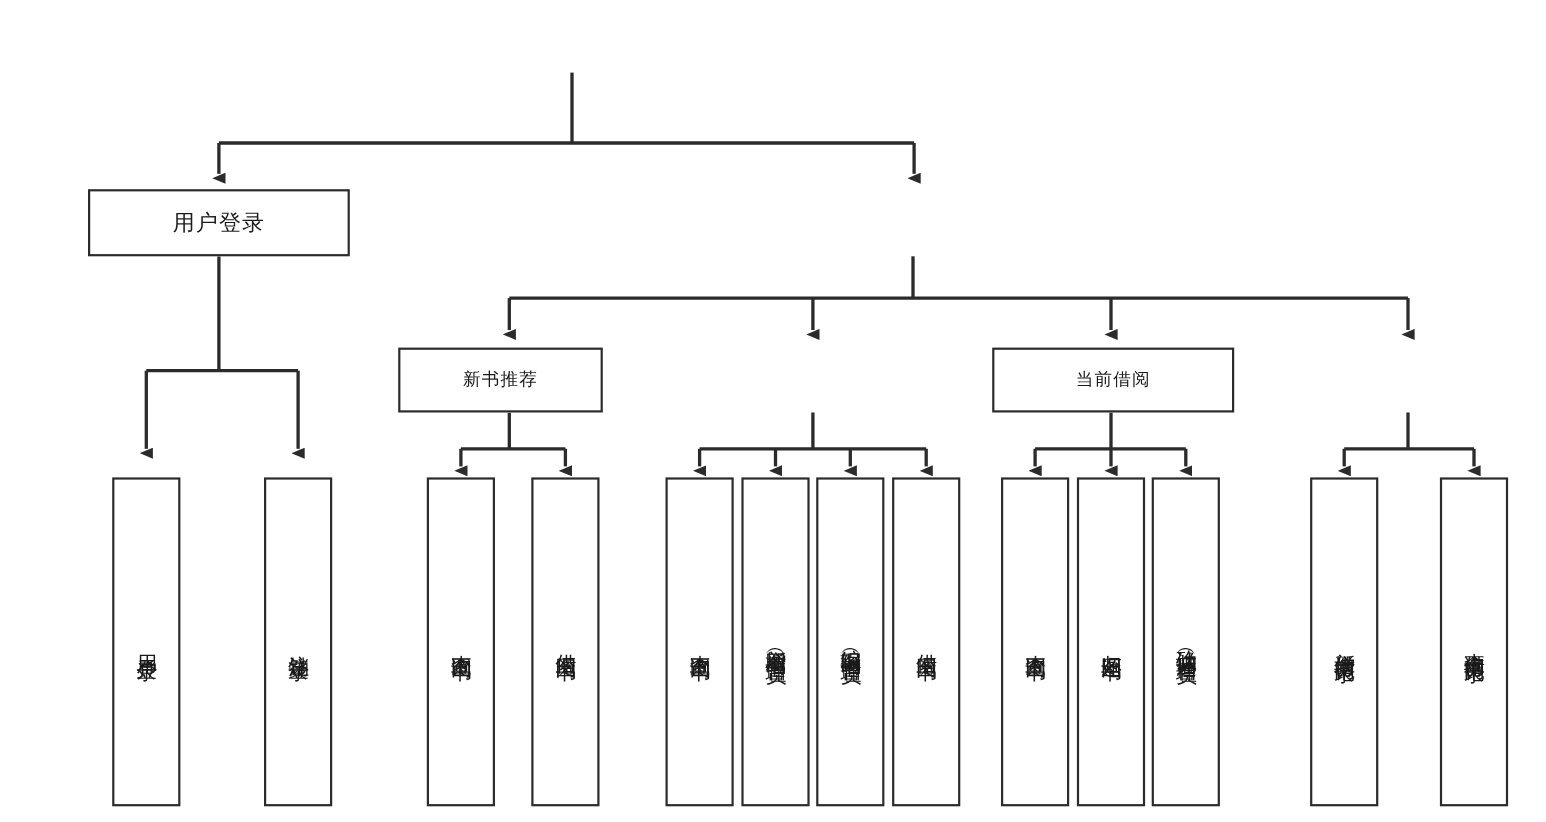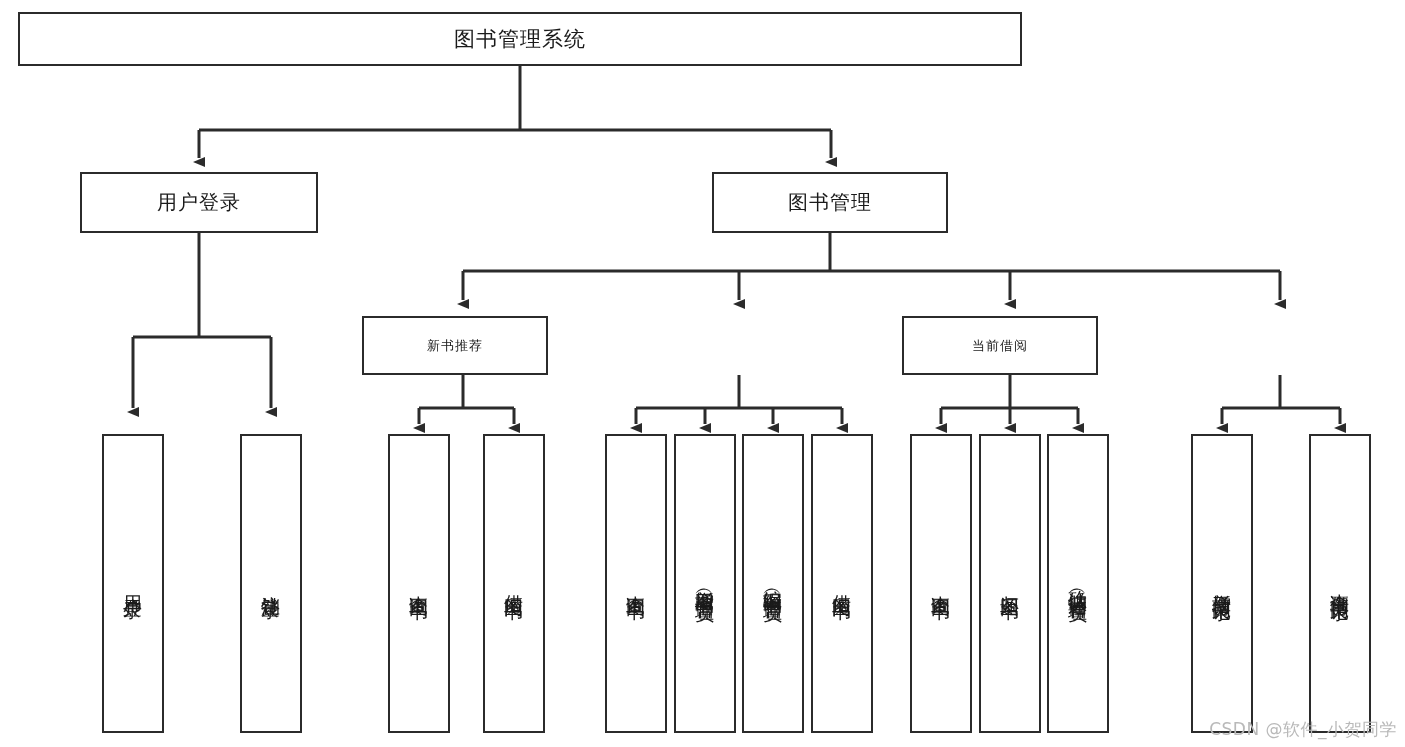--- a/index.html
+++ b/index.html
@@ -35,21 +35,21 @@
     justify-content: center;
     color: #1a1a1a;
   }
   .node.root {
     font-size: 21px;
   }
   .node.level2 {
     font-size: 20px;
   }
   .node.level3 {
-    font-size: 13px;
+    font-size: 16px;
   }
   .node.leaf {
     font-size: 19px;
     align-items: center;
     justify-content: center;
     padding: 6px 0;
   }
   .vtext {
     writing-mode: vertical-rl;
     text-orientation: upright;
@@ -120,35 +120,29 @@
       <path d="M1010,408 L1010,424" marker-end="url(#arrow)"></path>
       <path d="M1078,408 L1078,424" marker-end="url(#arrow)"></path>
 
       <path d="M1280,375 L1280,408"></path>
       <path d="M1222,408 L1340,408"></path>
       <path d="M1222,408 L1222,424" marker-end="url(#arrow)"></path>
       <path d="M1340,408 L1340,424" marker-end="url(#arrow)"></path>
     </g>
   </svg>
 
-  <div class="node root" style="left:18px; top:12px; width:1004px; height:54px;">
-    <span class="htext">图书管理系统</span>
-  </div>
 
   <div class="node level2" style="left:80px; top:172px; width:238px; height:61px;">
     <span class="htext">用户登录</span>
-  </div>
-  <div class="node level2" style="left:712px; top:172px; width:236px; height:61px;">
-    <span class="htext">图书管理</span>
   </div>
 
   <div class="node level3" style="left:362px; top:316px; width:186px; height:59px;">
     <span class="htext">新书推荐</span>
   </div>
-  <div class="node level3" style="left:902px; top:316px; width:196px; height:59px;">
+  <div class="node level3" style="left:902px; top:316px; width:220px; height:59px;">
     <span class="htext">当前借阅</span>
   </div>
 
   <div class="node leaf" style="left:102px; top:434px; width:62px; height:299px;">
     <span class="vtext">用户登录</span>
   </div>
   <div class="node leaf" style="left:240px; top:434px; width:62px; height:299px;">
     <span class="vtext">注销登录</span>
   </div>
 
@@ -182,15 +176,14 @@
     <span class="vtext">确认归还（管理员）</span>
   </div>
 
   <div class="node leaf" style="left:1191px; top:434px; width:62px; height:299px;">
     <span class="vtext">新增借阅记录</span>
   </div>
   <div class="node leaf" style="left:1309px; top:434px; width:62px; height:299px;">
     <span class="vtext">查询借阅记录</span>
   </div>
 
-  <div class="watermark">CSDN @软件_小贺同学</div>
 
 </div>
 
 </body></html>

